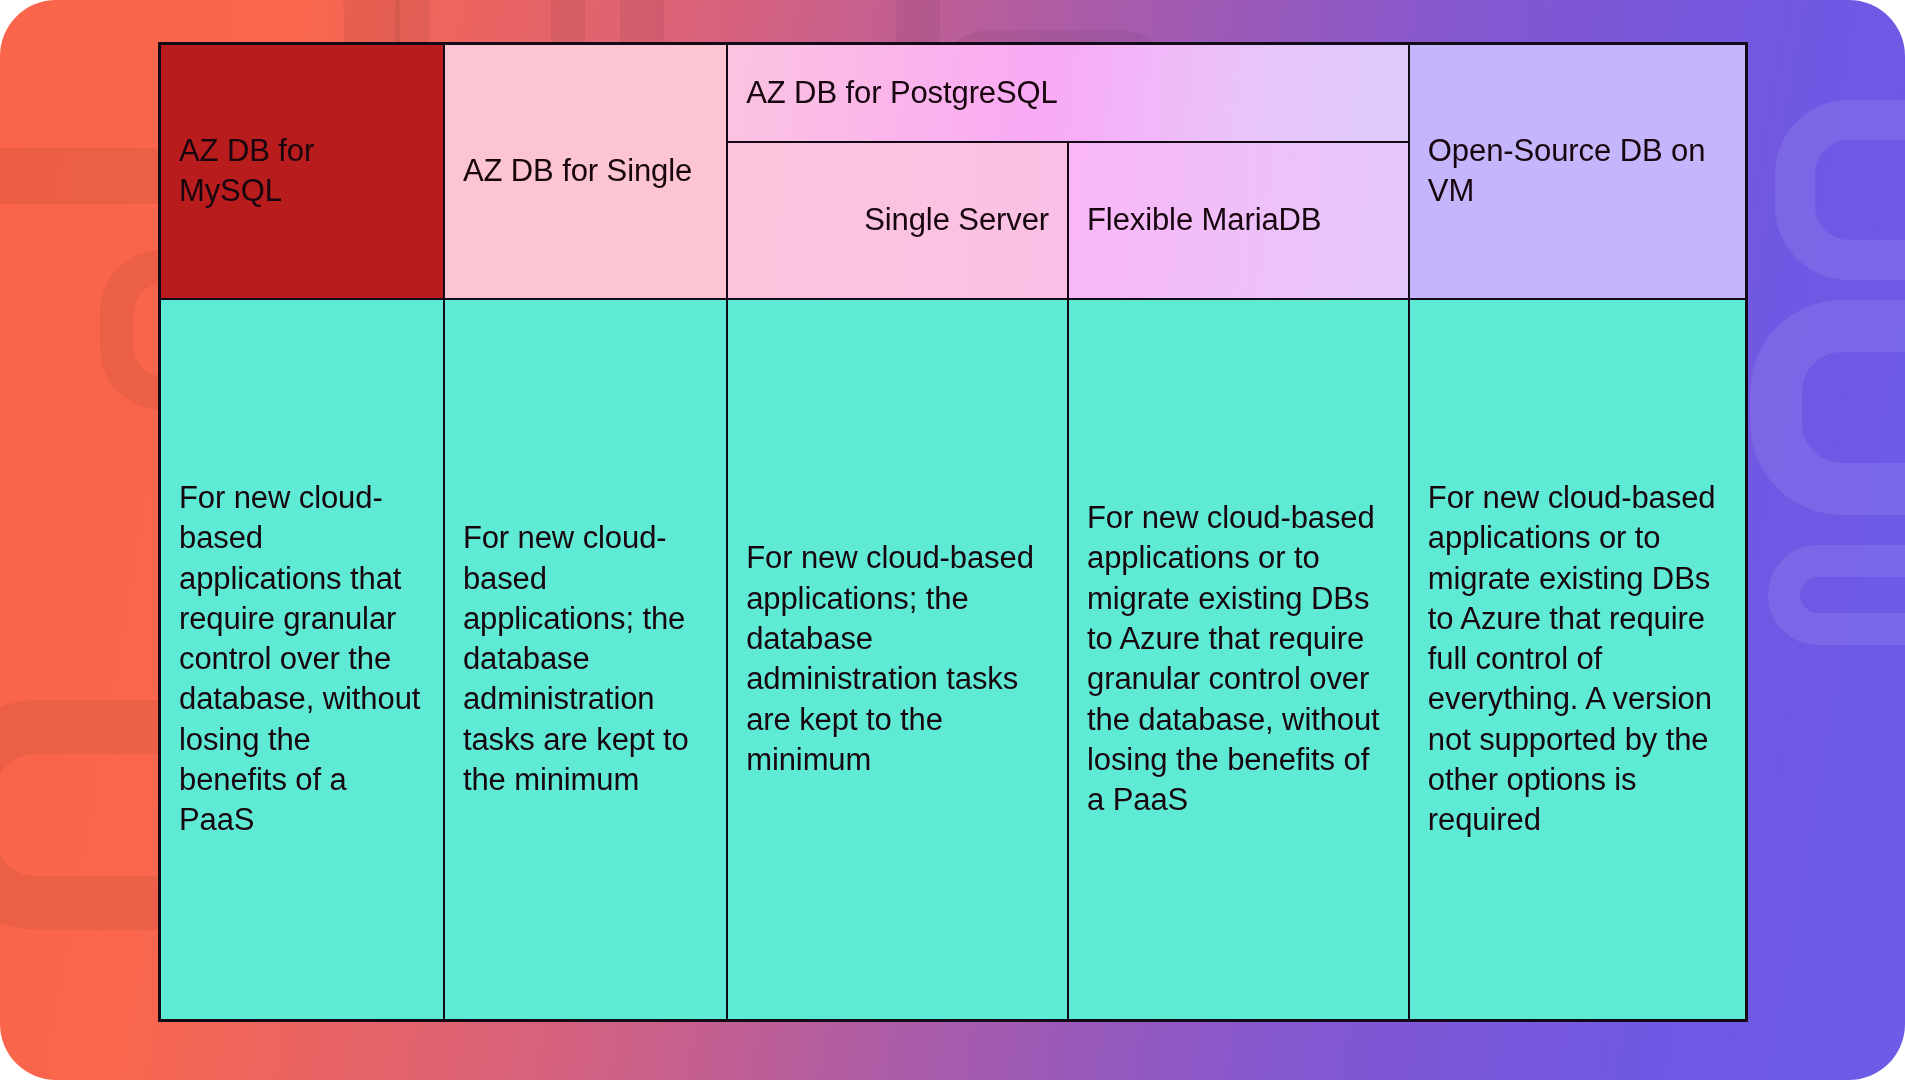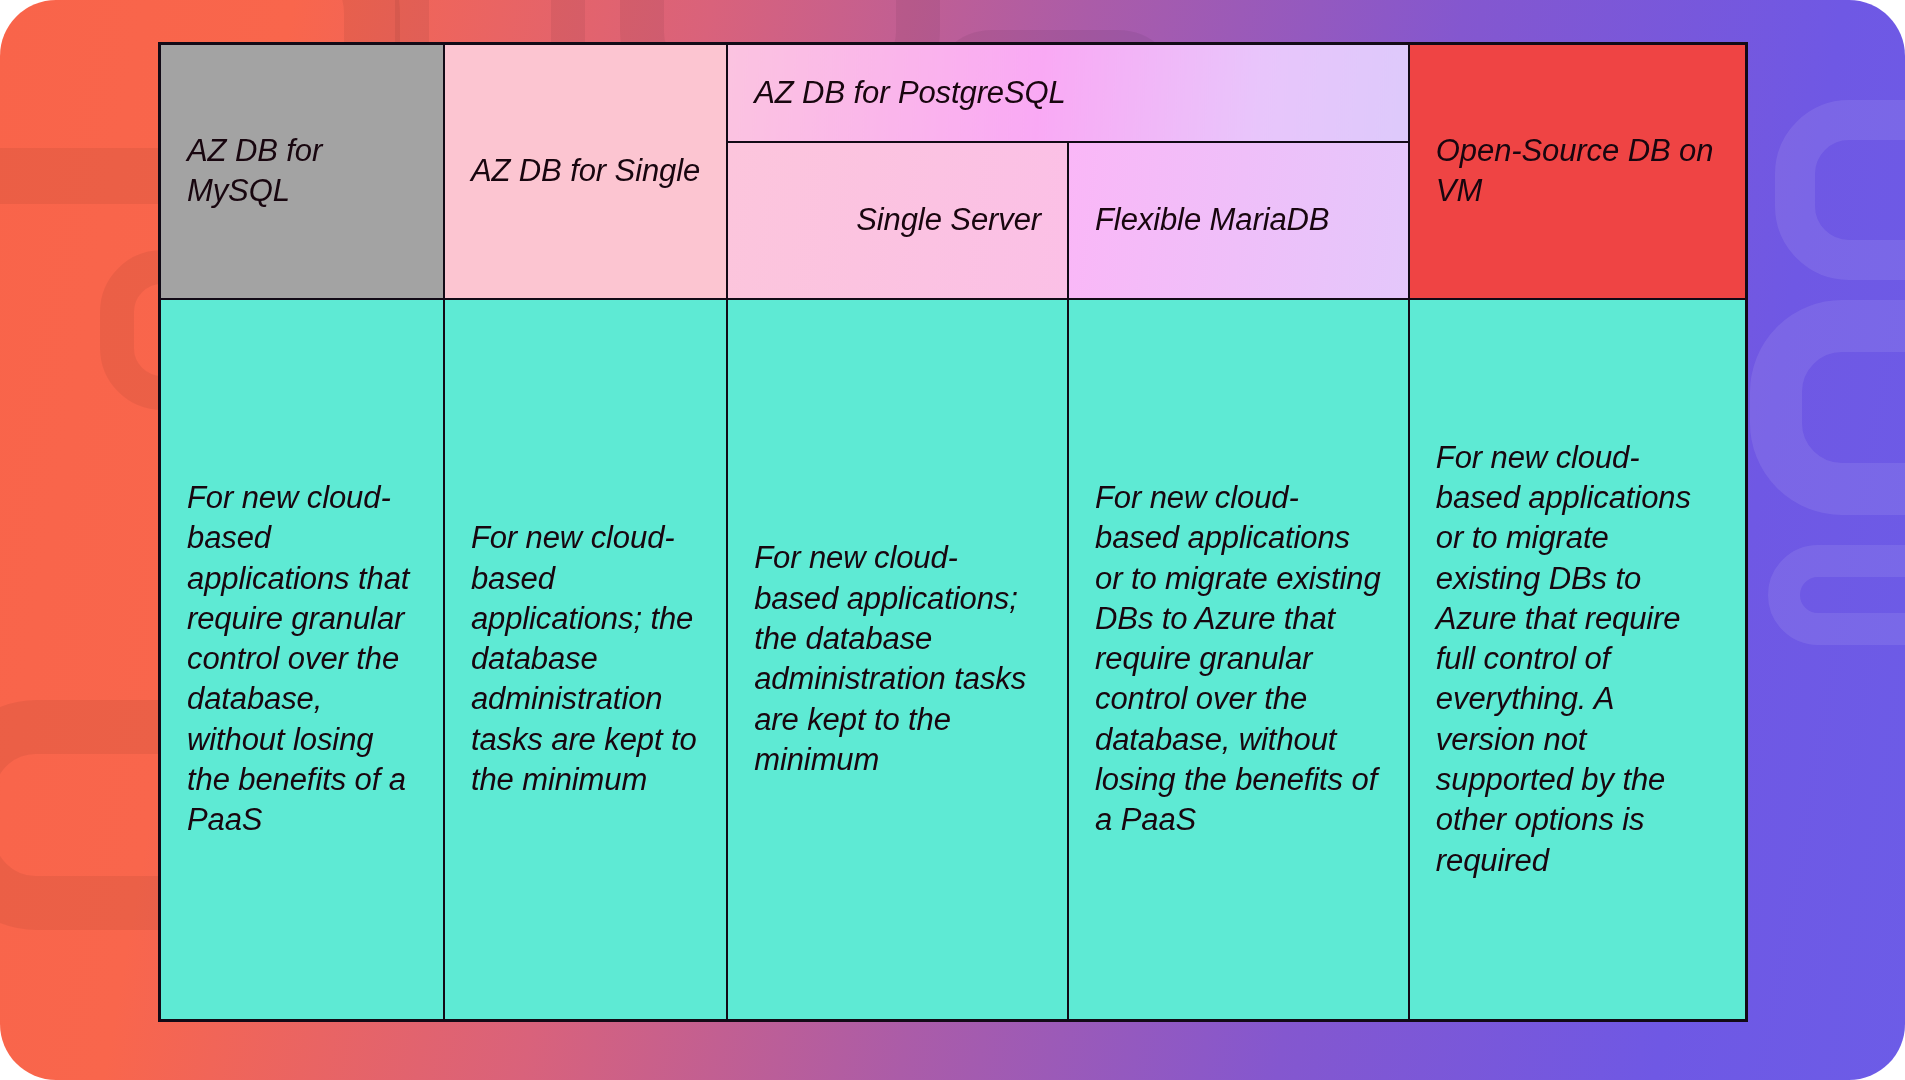--- a/index.html
+++ b/index.html
@@ -57,41 +57,40 @@
     height: 100%;
     border-collapse: collapse;
     table-layout: fixed;
     background: #ffffff;
     border: 3px solid #120a16;
   }
 
   table.cmp td {
     border: 2px solid #120a16;
     vertical-align: middle;
-    padding: 0 26px;
+    padding: 0 18px;
     color: #18060f;
     font-size: 31px;
     line-height: 1.30;
     font-weight: 400;
     letter-spacing: -0.1px;
-    font-style: italic;
   }
 
   
   td.h {
     font-size: 33px;
     line-height: 1.28;
     vertical-align: middle;
   }
-  td.h-mysql      { background: #a3a3a3; }
+  td.h-mysql      { background: #b91c1c; }
   td.h-mariadb    { background: #fcc5d1; }
   td.h-postgres   { background: linear-gradient(96deg,#fbc3e0 0%, #f9a9f4 46%, #e8c5fb 78%, #ddc9fb 100%); }
   td.h-single     { background: linear-gradient(96deg,#fcc5dc 0%, #fbc0e6 100%); text-align: right; }
   td.h-flexible   { background: linear-gradient(96deg,#fab7f7 0%, #e4c7fb 100%); }
-  td.h-vm         { background: #ef4444; margin-left: 12px; }
+  td.h-vm         { background: #c4b5fd; margin-left: 12px; }
 
   td.body-cell {
     background: #5eead4;
   }
 
   
   col.c1 { width: 267px; }
   col.c2 { width: 266px; }
   col.c3 { width: 320px; }
   col.c4 { width: 320px; }

